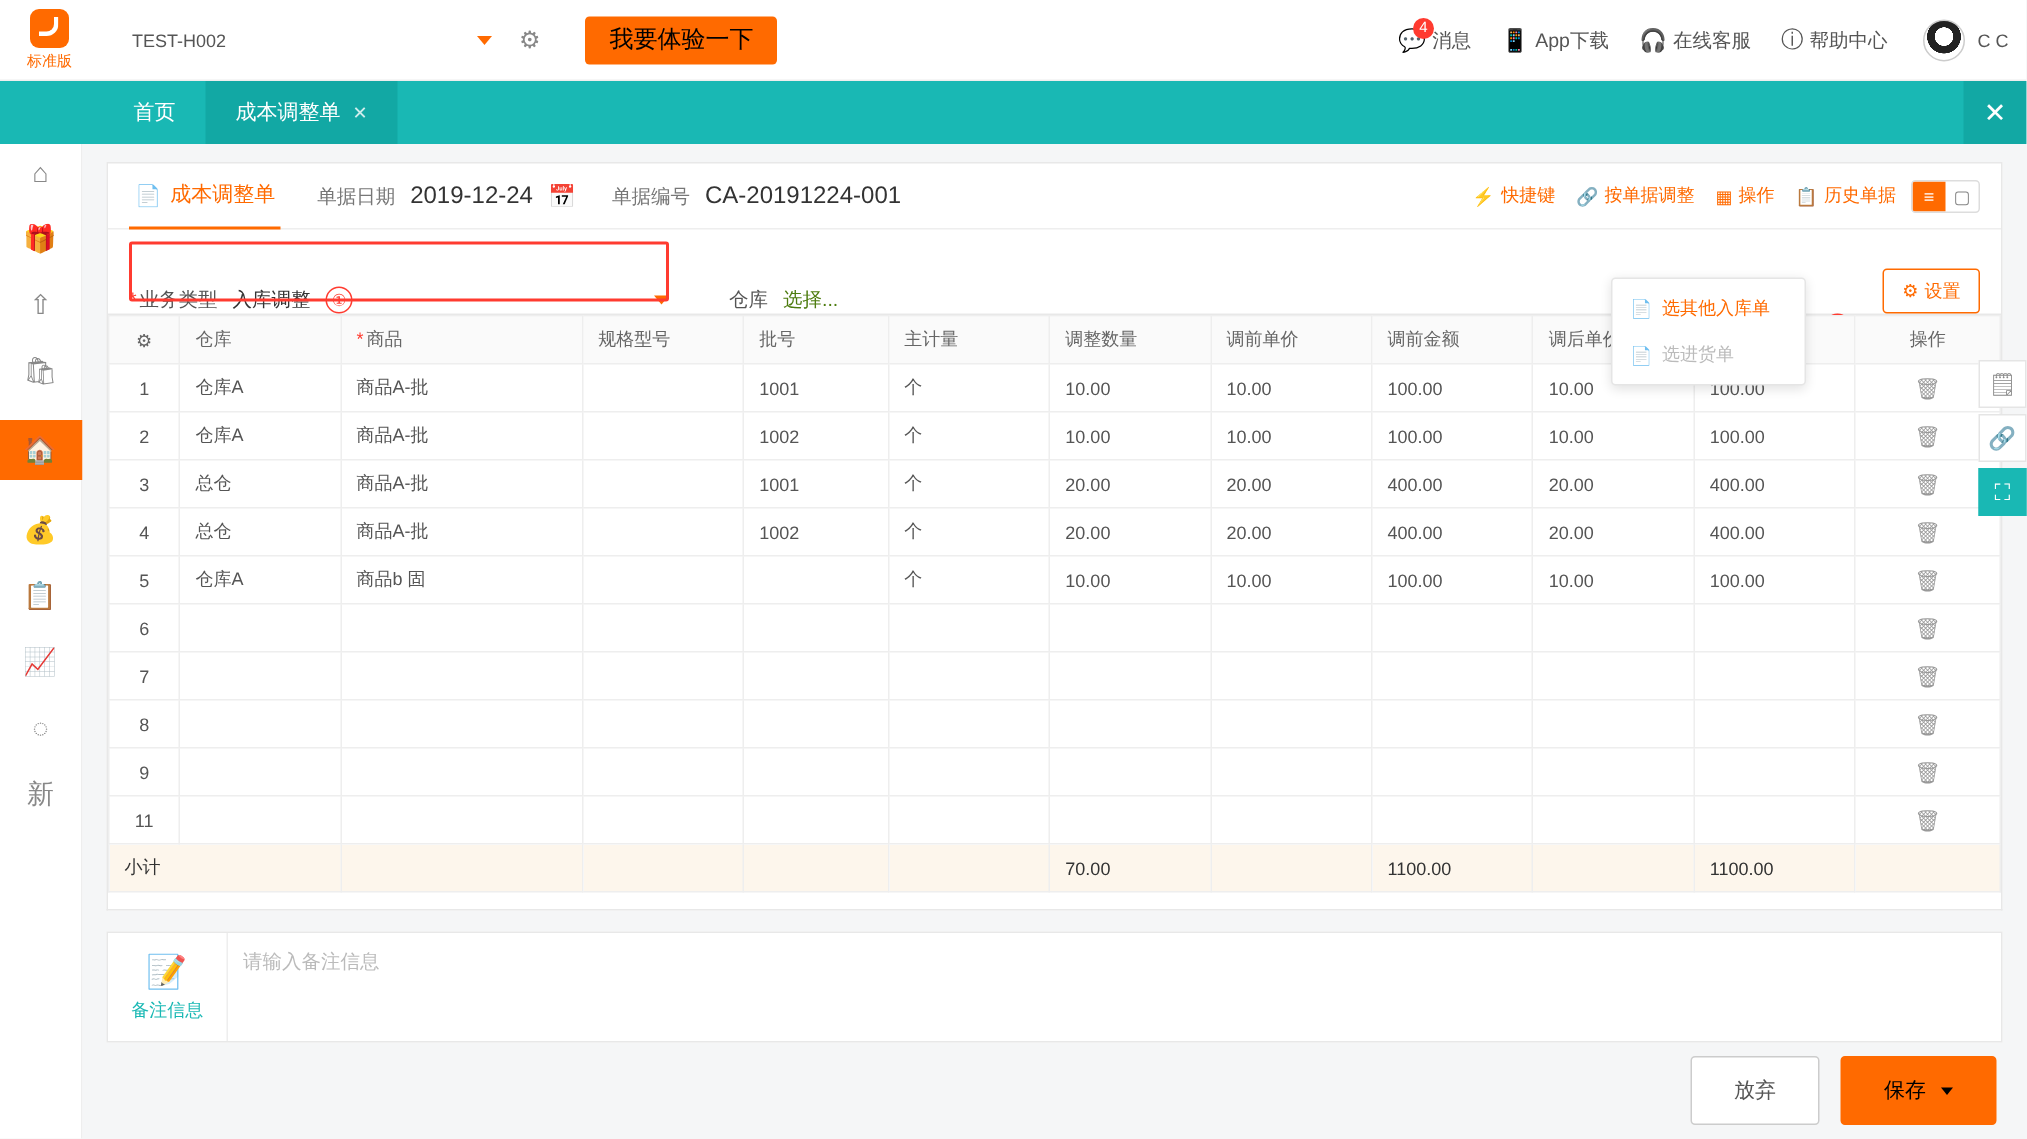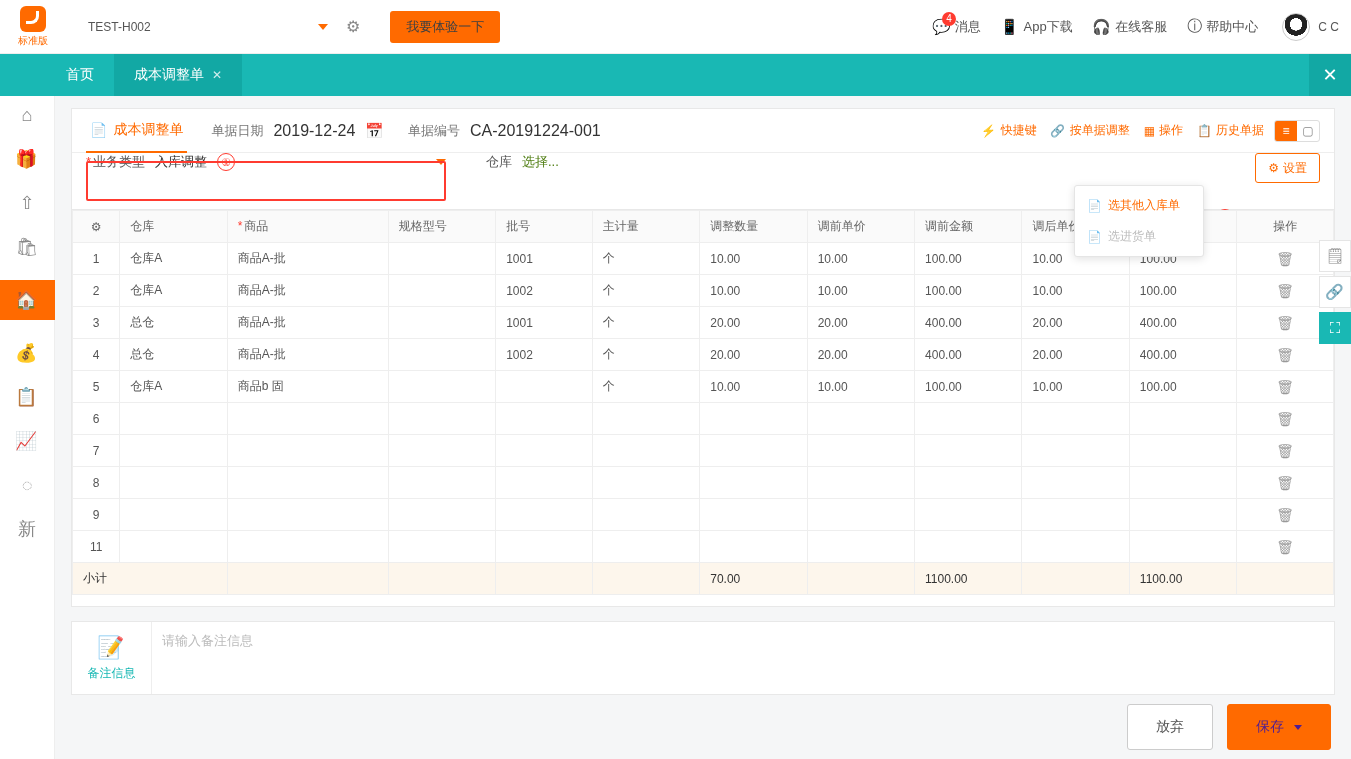--- a/index.html
+++ b/index.html
@@ -7,30 +7,30 @@
   
   
   .topbar{height:54px;background:#fff;display:flex;align-items:center;padding:0 12px;border-bottom:1px solid #eee}
   .logo{width:42px;text-align:center}
   .logo-icon{width:26px;height:26px;margin:0 auto;border-radius:6px;background:#ff6a00;position:relative}
   .logo-icon::before{content:"";position:absolute;width:10px;height:10px;border:3px solid #fff;border-top:none;border-left:none;border-radius:0 0 8px 0;top:5px;left:6px;transform:rotate(0deg)}
   .logo-txt{font-size:10px;color:#ff6a00;margin-top:2px}
   .org-select{margin-left:24px;width:260px;height:30px;display:flex;align-items:center;justify-content:space-between;padding:0 10px;color:#555;cursor:pointer}
   .chev{width:0;height:0;border-left:5px solid transparent;border-right:5px solid transparent;border-top:6px solid #ff6a00}
   .gear{color:#888;font-size:16px;margin-left:8px;cursor:pointer}
-  .trial-btn{margin-left:30px;background:#ff6a00;color:#404040;border:none;border-radius:3px;height:32px;padding:0 16px;font-size:13px;cursor:pointer}
+  .trial-btn{margin-left:30px;background:#ff6a00;color:#000000;border:none;border-radius:3px;height:32px;padding:0 16px;font-size:16px;cursor:pointer}
   .top-spacer{flex:1}
   .top-link{display:flex;align-items:center;gap:4px;margin:0 10px;color:#555;cursor:pointer;font-size:13px;position:relative}
   .top-link .ic{font-size:15px}
   .badge{position:absolute;top:-6px;left:10px;background:#ff3b30;color:#fff;font-size:10px;border-radius:8px;padding:0 4px;line-height:14px}
   .avatar{width:28px;height:28px;border-radius:50%;background:radial-gradient(circle at 50% 40%,#fff 30%,#222 31% 55%,#fff 56%);border:1px solid #ccc;margin-left:14px}
   .uname{margin-left:8px;color:#555}
 
   
-  .tabbar{height:42px;background:#19b8b4;display:flex;align-items:stretch;color:#fff;padding-left:46px;position:relative}
+  .tabbar{height:42px;background:#19b8b4;display:flex;align-items:stretch;color:#fff;padding-left:69px;position:relative}
   .tab{display:flex;align-items:center;padding:0 20px;font-size:14px;cursor:pointer}
   .tab.active{background:#12a8a4}
   .tab .close{margin-left:8px;font-size:12px;opacity:.8}
   .tab-close-all{position:absolute;right:0;top:0;width:42px;height:42px;display:flex;align-items:center;justify-content:center;background:#12a8a4;cursor:pointer;font-size:18px}
 
   
   .leftnav{position:absolute;left:0;top:54px;width:55px;bottom:0;background:#fff;border-right:1px solid #eee;display:flex;flex-direction:column;align-items:center;padding-top:50px;gap:22px}
   .nav-ic{width:22px;height:22px;display:flex;align-items:center;justify-content:center;color:#888;font-size:18px;cursor:pointer;border-radius:4px}
   .nav-ic.active{background:#ff6a00;color:#fff;width:55px;height:40px;border-radius:0}
 
@@ -43,21 +43,21 @@
   .doc-tab .ic{font-size:14px}
   .doc-meta{margin-left:24px;color:#777;font-size:13px;display:flex;align-items:center;gap:10px}
   .doc-meta b{color:#333;font-size:16px;font-weight:400}
   .cal-ic{color:#ff6a00;font-size:15px}
   .doc-head .spacer{flex:1}
   .head-act{display:flex;align-items:center;gap:4px;color:#ff6a00;margin-left:14px;cursor:pointer;font-size:12px}
   .view-toggle{display:flex;border:1px solid #ddd;border-radius:3px;overflow:hidden;margin-left:10px}
   .view-toggle span{width:22px;height:20px;display:flex;align-items:center;justify-content:center;font-size:12px;color:#888;cursor:pointer}
   .view-toggle span.on{background:#ff6a00;color:#fff}
 
-  .filter-row{display:flex;align-items:flex-start;height:56px;padding:0 14px;gap:40px;position:relative}
+  .filter-row{display:flex;align-items:flex-end;height:56px;padding:0 14px;gap:40px;position:relative}
   .fld{display:flex;align-items:center;gap:10px;font-size:13px;color:#555}
   .fld .req{color:#ff3b30;margin-right:2px}
   .fld .val{color:#333}
   .fld .ph{color:#4d7c0f}
   .anno-box{position:absolute;border:2px solid #ff3b30;border-radius:2px;pointer-events:none}
   .anno-num{display:inline-flex;width:18px;height:18px;border:1.5px solid #ff3b30;color:#ff3b30;border-radius:50%;align-items:center;justify-content:center;font-size:11px}
   .dropdown{position:absolute;right:130px;top:32px;width:130px;background:#fff;border:1px solid #e5e5e5;box-shadow:0 2px 8px rgba(0,0,0,.12);border-radius:3px;padding:4px 0;z-index:5}
   .dropdown div{padding:7px 12px;display:flex;align-items:center;gap:6px;color:#ff6a00;cursor:pointer;font-size:12px}
   .dropdown div.dis{color:#bbb}
   .set-btn{border:1px solid #ff6a00;color:#ff6a00;background:#fff;border-radius:3px;height:30px;padding:0 12px;display:flex;align-items:center;gap:4px;cursor:pointer;font-size:12px}
@@ -77,21 +77,21 @@
   .remark-l{width:80px;display:flex;flex-direction:column;align-items:center;justify-content:center;gap:4px;color:#19b8b4;font-size:12px;border-right:1px solid #eee}
   .remark-l .ic{font-size:22px}
   .remark textarea{flex:1;border:none;resize:none;padding:10px;font-size:13px;color:#333;outline:none}
   .remark textarea::placeholder{color:#bbb}
 
   
   .footer{height:64px;display:flex;align-items:center;justify-content:flex-end;gap:14px;padding-right:4px}
   .btn{height:46px;padding:0 28px;border-radius:3px;font-size:14px;cursor:pointer;display:flex;align-items:center;gap:6px}
   .btn.ghost{background:#fff;border:1px solid #ccc;color:#555}
   .btn.line{background:#fff;border:1px solid #ff6a00;color:#ff6a00}
-  .btn.pri{background:#ff6a00;border:1px solid #ff6a00;color:#4c1d95}
+  .btn.pri{background:#ff6a00;border:1px solid #ff6a00;color:#000000}
   .btn .dd{width:0;height:0;border-left:4px solid transparent;border-right:4px solid transparent;border-top:5px solid currentColor;margin-left:4px}
 
   
   .rdock{position:absolute;right:0;top:240px;width:32px;display:flex;flex-direction:column;gap:4px}
   .rdock div{width:32px;height:32px;background:#fff;border:1px solid #e5e5e5;display:flex;align-items:center;justify-content:center;color:#888;font-size:15px;cursor:pointer}
   .rdock div.on{background:#19b8b4;color:#fff;border-color:#19b8b4}
 </style>
 </head>
 <body>
 

